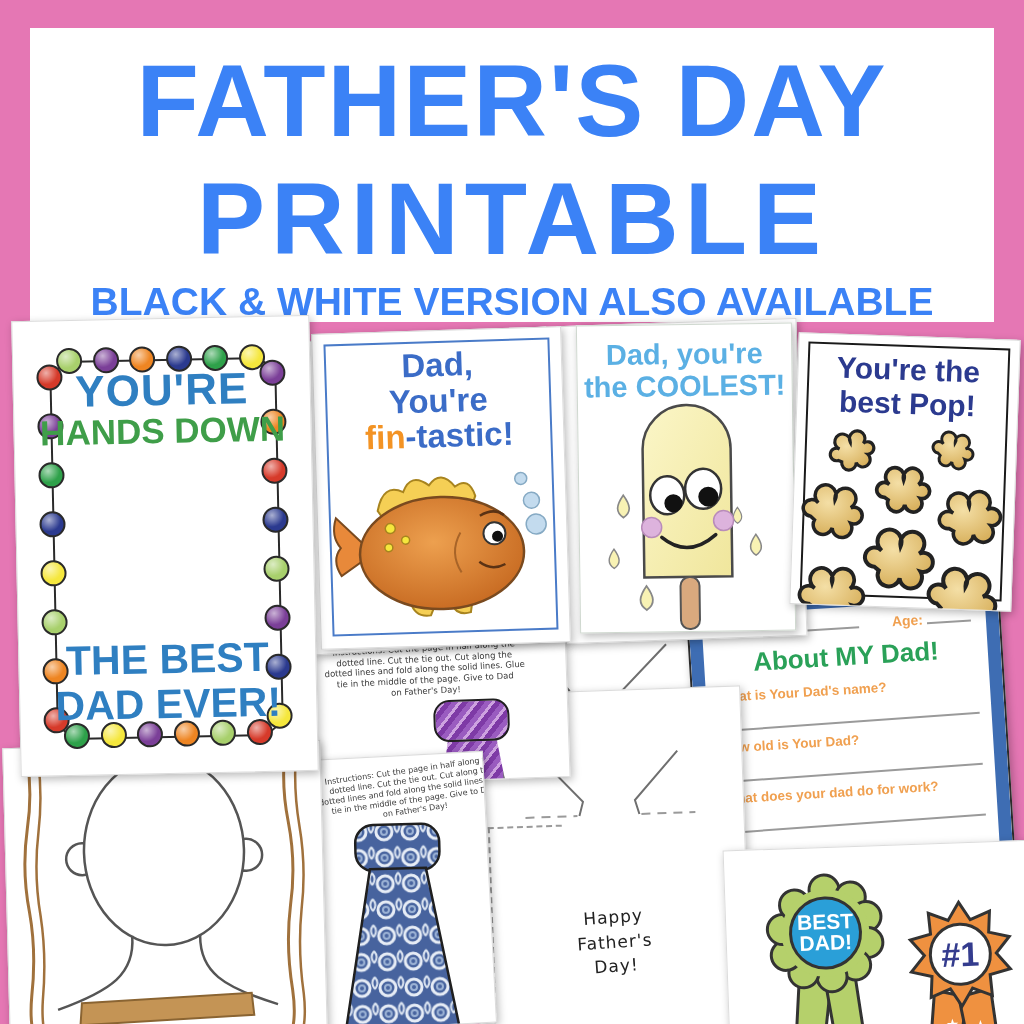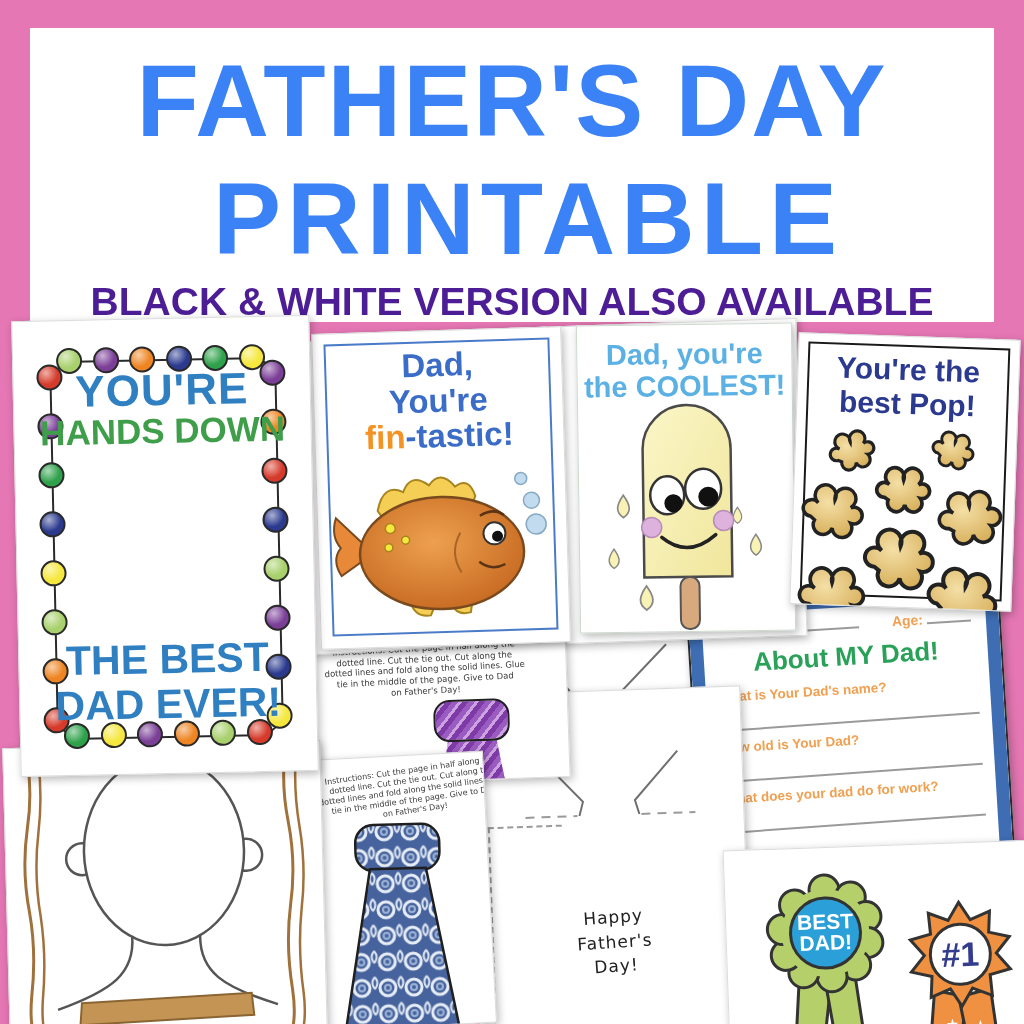--- a/index.html
+++ b/index.html
@@ -3,22 +3,22 @@
 <meta charset="utf-8">
 <style>
   html,body{margin:0;padding:0;}
   body{width:1024px;height:1024px;overflow:hidden;background:#e577b4;font-family:"Liberation Sans",sans-serif;}
   #stage{position:relative;width:1024px;height:1024px;overflow:hidden;}
 
   
   #header-panel{position:absolute;left:30px;top:28px;width:964px;height:294px;background:#ffffff;z-index:1;}
   .title-line{position:absolute;width:100%;text-align:center;color:#3b82f6;font-weight:bold;font-size:102px;letter-spacing:2px;line-height:1;}
   #title1{top:22px;}
-  #title2{top:140px;letter-spacing:6px;padding-left:16px;}
-  .subtitle{position:absolute;top:252px;width:100%;text-align:center;color:#4c1d95;font-weight:bold;font-size:39px;letter-spacing:0px;}
+  #title2{top:140px;letter-spacing:6px;}
+  .subtitle{position:absolute;top:252px;width:100%;text-align:center;color:#3b82f6;font-weight:bold;font-size:39px;letter-spacing:0px;}
 
   
   .sheet{position:absolute;background:#ffffff;border:1px solid #dcdcdc;box-shadow:2px 3px 9px rgba(0,0,0,.28);overflow:hidden;}
 
   
   #dots-card{left:16px;top:318px;width:296px;height:454px;transform:rotate(-1.2deg);z-index:7;}
   #dots-line{position:absolute;left:36px;top:40px;width:223px;height:375px;border:2px solid #2a2a2a;border-radius:26px;}
   .dot{position:absolute;width:26px;height:26px;border-radius:50%;border:2px solid #2a2a2a;box-sizing:border-box;}
   .dc-line1{position:absolute;top:46px;width:100%;text-align:center;color:#2f7fc1;font-weight:bold;font-size:44px;letter-spacing:1px;}
   .dc-line2{position:absolute;top:92px;width:100%;text-align:center;color:#3f9e49;font-weight:bold;font-size:35px;}

